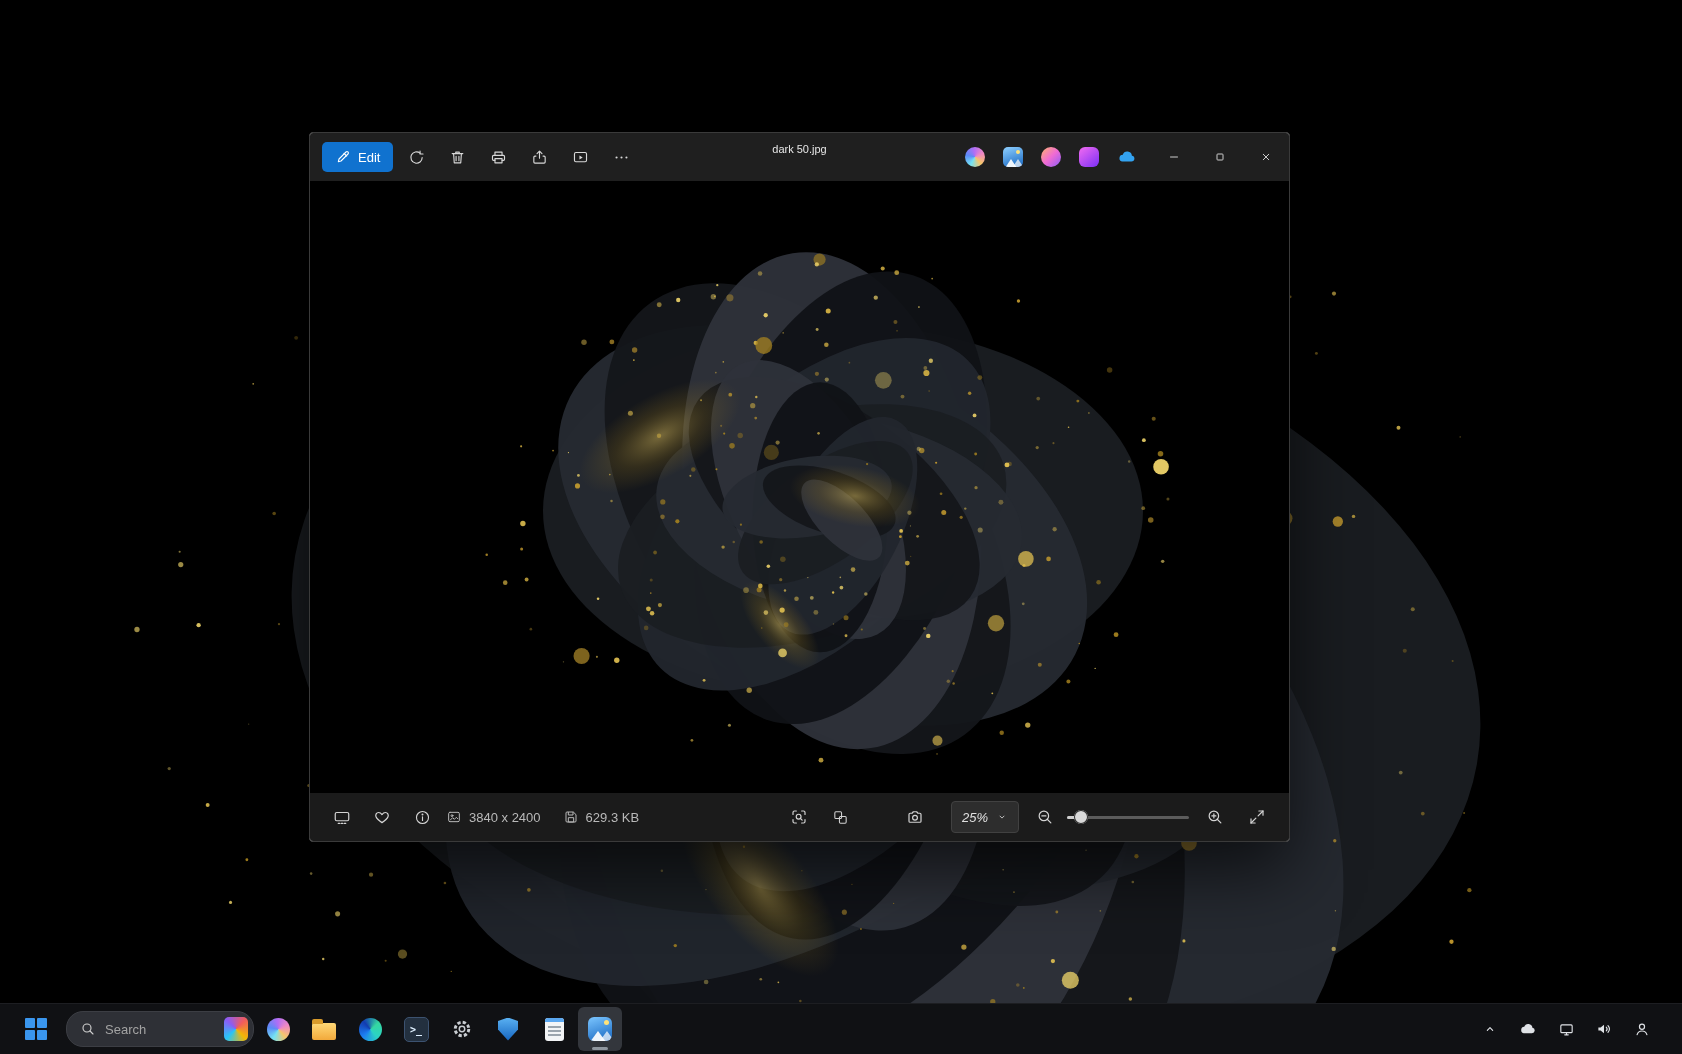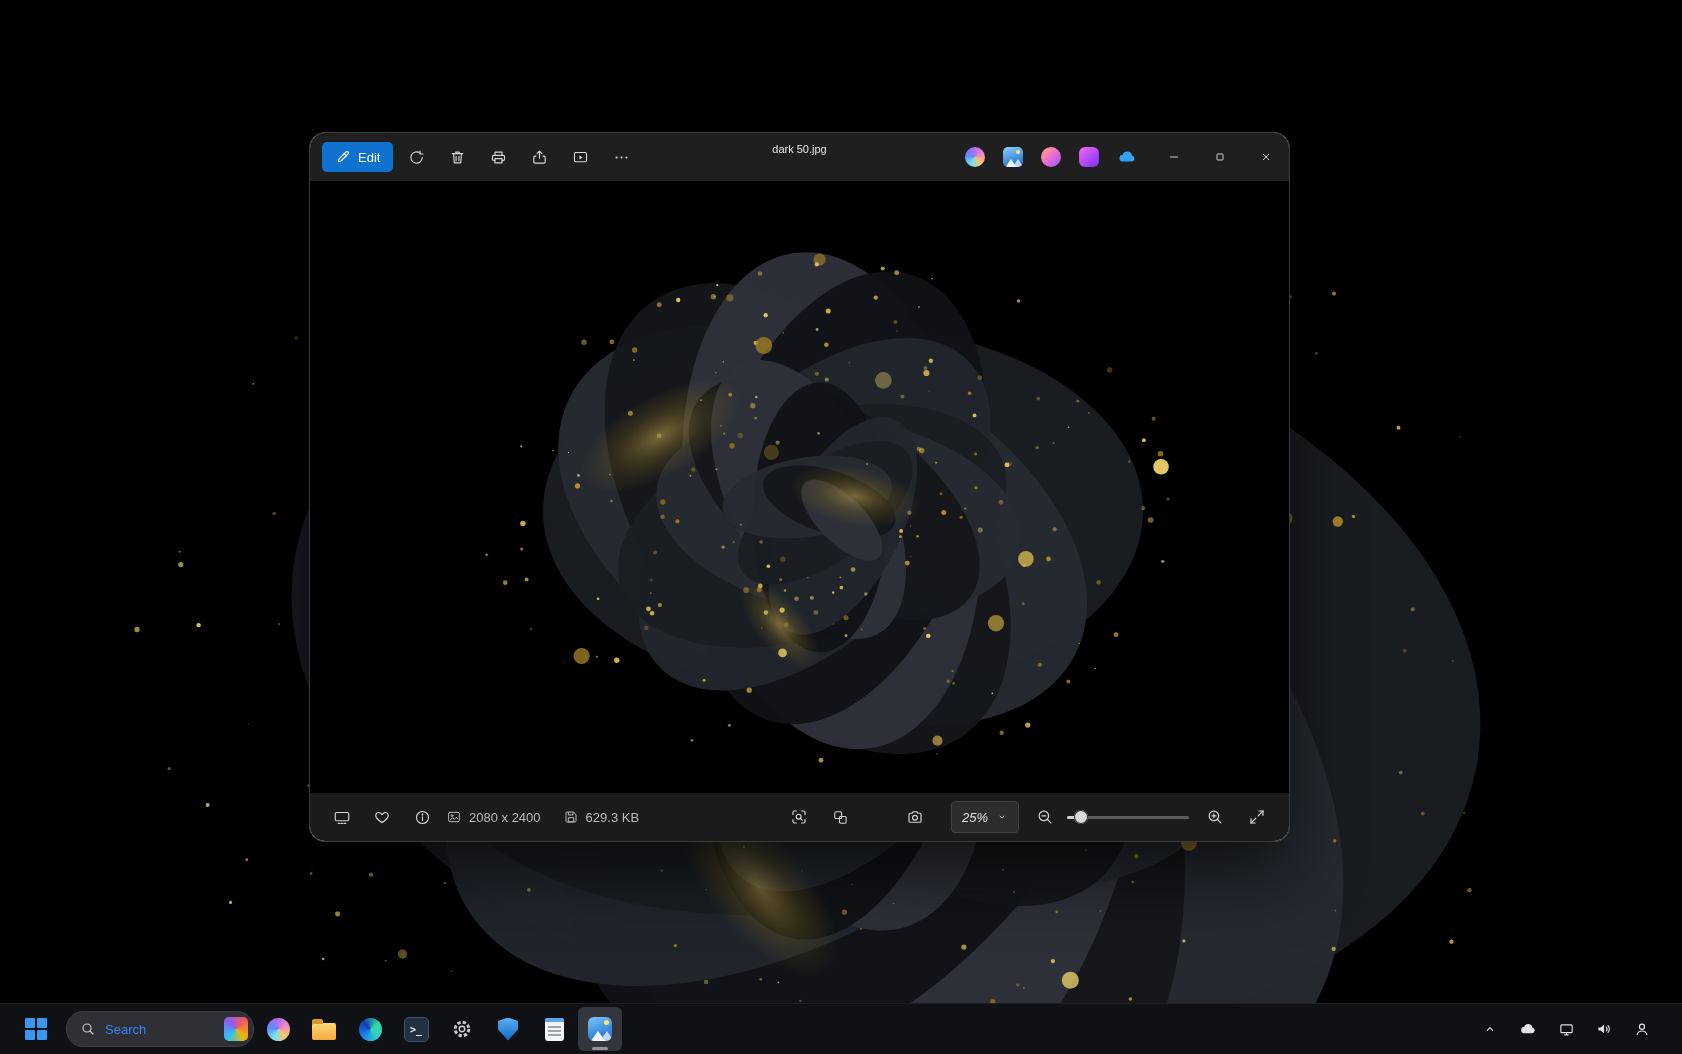--- a/index.html
+++ b/index.html
@@ -1,21 +1,21 @@
 <!DOCTYPE html>
 <html><head>
 <meta charset="utf-8">
 <style>
   html,body{margin:0;padding:0;background:#000;width:1682px;height:1054px;overflow:hidden;
     font-family:"Liberation Sans",sans-serif;-webkit-font-smoothing:antialiased;}
   .desktop{position:absolute;inset:0;}
   .wallpaper{position:absolute;inset:0;width:1682px;height:1054px;}
 
   
-  .window{position:absolute;left:309px;top:132px;width:979px;height:708px;border-radius:16px;
+  .window{position:absolute;left:309px;top:132px;width:979px;height:708px;border-radius:4px;
     overflow:hidden;background:#e5e5e5;border:1px solid #3a3a3a;box-shadow:0 28px 70px rgba(0,0,0,.65);}
   .titlebar{position:absolute;top:0;left:0;right:0;height:48px;background:#1f1f1f;
     display:flex;align-items:center;padding-left:12px;z-index:3;}
   .edit-btn{display:flex;align-items:center;gap:7px;height:30px;padding:0 13px;border:none;
     border-radius:5px;background:#1072cf;color:#fff;font-size:13px;font-family:inherit;cursor:pointer;}
   .tbtn{width:36px;height:32px;margin-left:5px;display:flex;align-items:center;justify-content:center;
     border-radius:5px;background:transparent;border:none;cursor:pointer;color:#d8d8d8;}
   .filename{position:absolute;left:50%;top:0;height:32px;transform:translateX(-50%);
     display:flex;align-items:center;color:#e6e6e6;font-size:11px;white-space:nowrap;}
   .right-icons{position:absolute;right:152px;top:0;height:48px;display:flex;align-items:center;gap:18px;}
@@ -63,21 +63,21 @@
     border-top:1px solid #1d1e22;display:flex;align-items:center;padding:0 12px;z-index:5;}
   .task-item{position:relative;width:44px;height:44px;display:flex;align-items:center;justify-content:center;
     border-radius:6px;margin-left:2px;cursor:pointer;}
   .task-item.active{background:#33363c;}
   .task-item .indicator{position:absolute;bottom:1px;left:50%;transform:translateX(-50%);
     width:16px;height:3px;border-radius:2px;background:#8f969e;}
   .startgrid{width:22px;height:22px;display:grid;grid-template-columns:10px 10px;grid-template-rows:10px 10px;gap:2px;}
   .startgrid span{background:#3a96ee;border-radius:1px;}
   .searchpill{display:flex;align-items:center;gap:9px;height:34px;min-width:168px;margin-left:8px;
     padding:0 5px 0 13px;border-radius:17px;background:#2e3036;border:1px solid #3c3e44;cursor:text;color:#cfcfcf;}
-  .searchpill .s-label{font-size:13px;color:#3b82f6;flex:1;}
+  .searchpill .s-label{font-size:13px;color:#a3a3a3;flex:1;}
   .sh{width:24px;height:24px;border-radius:5px;background:conic-gradient(from 45deg,#f25c5c,#f2b705,#29c5f6,#8b5cf6,#f25c5c);}
   .folder{width:24px;height:17px;position:relative;background:linear-gradient(#ffd977,#f2a93b);border-radius:2px;margin-top:4px;}
   .folder::before{content:"";position:absolute;left:0;top:-4px;width:11px;height:5px;background:#d99b2b;border-radius:2px 2px 0 0;}
   .edge{width:23px;height:23px;border-radius:50%;background:conic-gradient(from 140deg,#2bd3c5,#1c7df0,#123bb0,#35d7a0,#2bd3c5);}
   .terminal{width:23px;height:23px;border-radius:5px;background:#23303f;border:1px solid #3c5270;color:#dff0ff;
     font:700 10px "DejaVu Sans Mono",monospace;display:flex;align-items:center;justify-content:center;}
   .gear-c{color:#c9cdd2;}
   .shield{width:20px;height:23px;background:linear-gradient(180deg,#59b0f2,#1565c0);
     clip-path:polygon(50% 0,100% 15%,100% 52%,50% 100%,0 52%,0 15%);}
   .notepad{width:19px;height:23px;background:#f2f4f6;border-radius:3px;position:relative;}
@@ -863,21 +863,21 @@
       </button>
       <button class="bbtn">
         <svg class="ic ic17">
             <use href="#i-info"></use>
           </svg>
       </button>
       <div class="meta">
         <svg class="ic ic16">
             <use href="#i-imgsize"></use>
           </svg>
-        <span>2080 x 2400</span>
+        <span>3840 x 2400</span>
       </div>
       <div class="meta">
         <svg class="ic ic16">
             <use href="#i-floppy"></use>
           </svg>
         <span>629.3 KB</span>
       </div>
 
       <div class="bb-right">
         <button class="bbtn">

